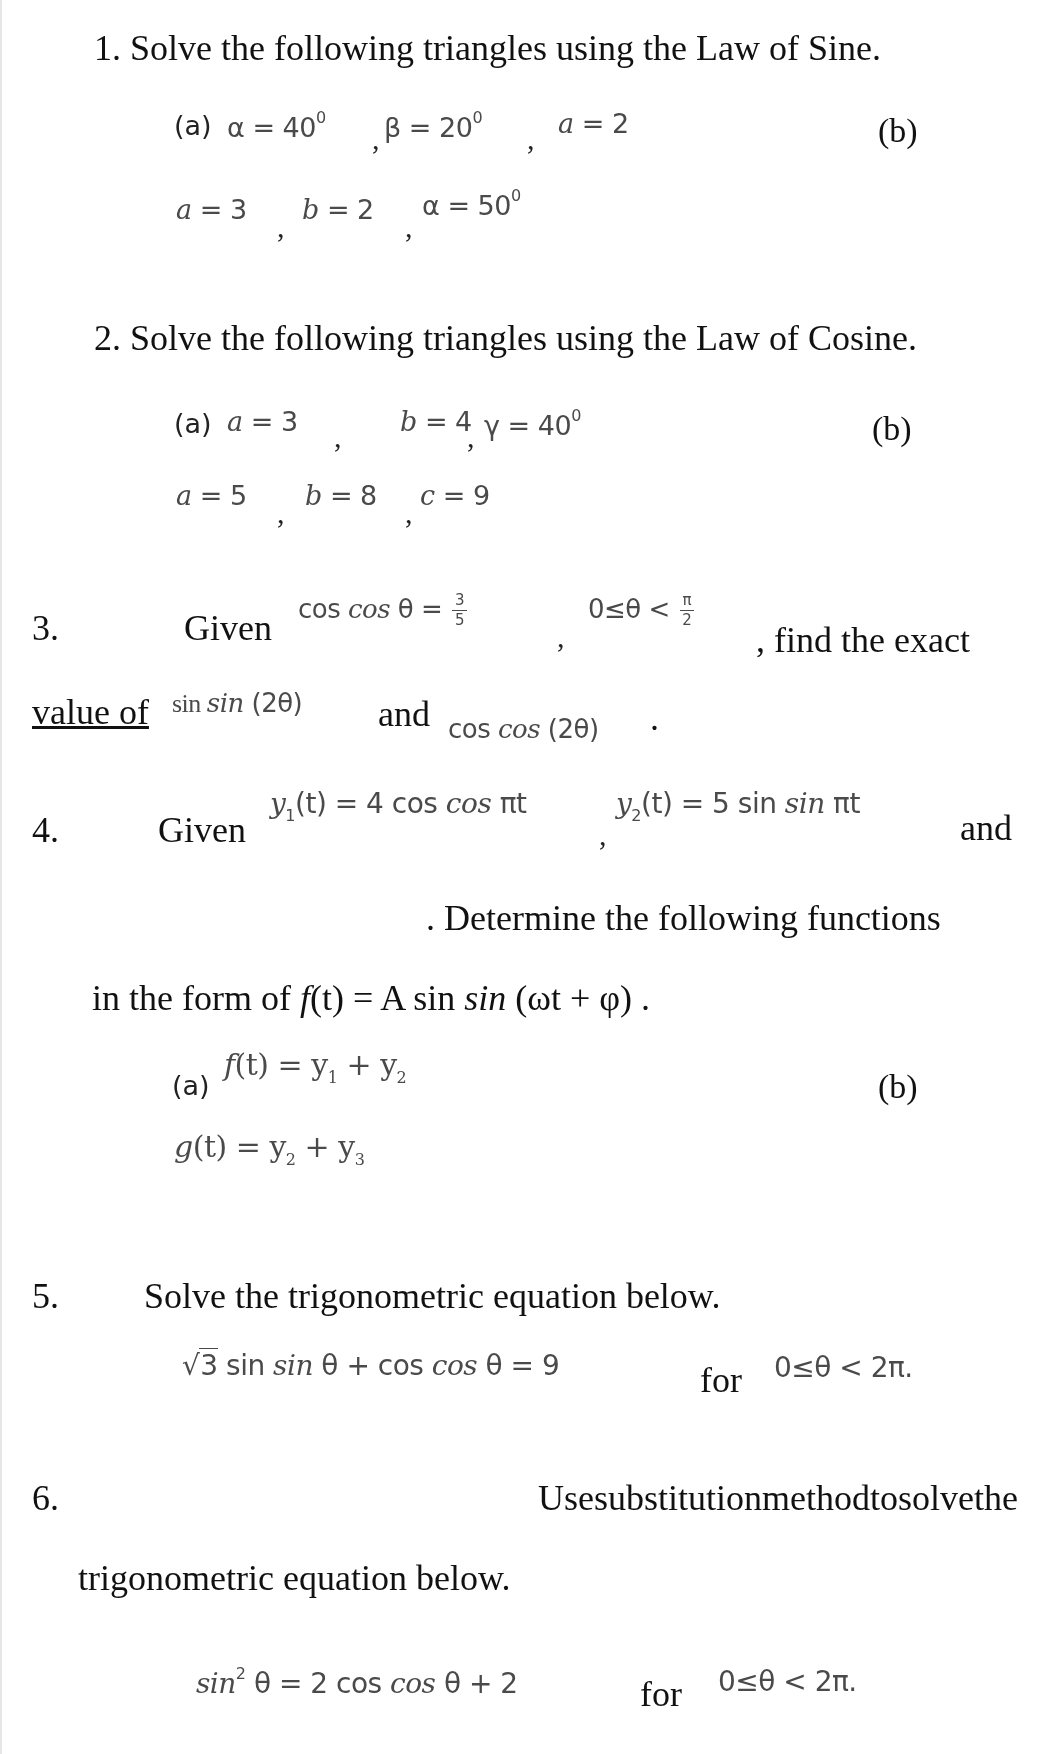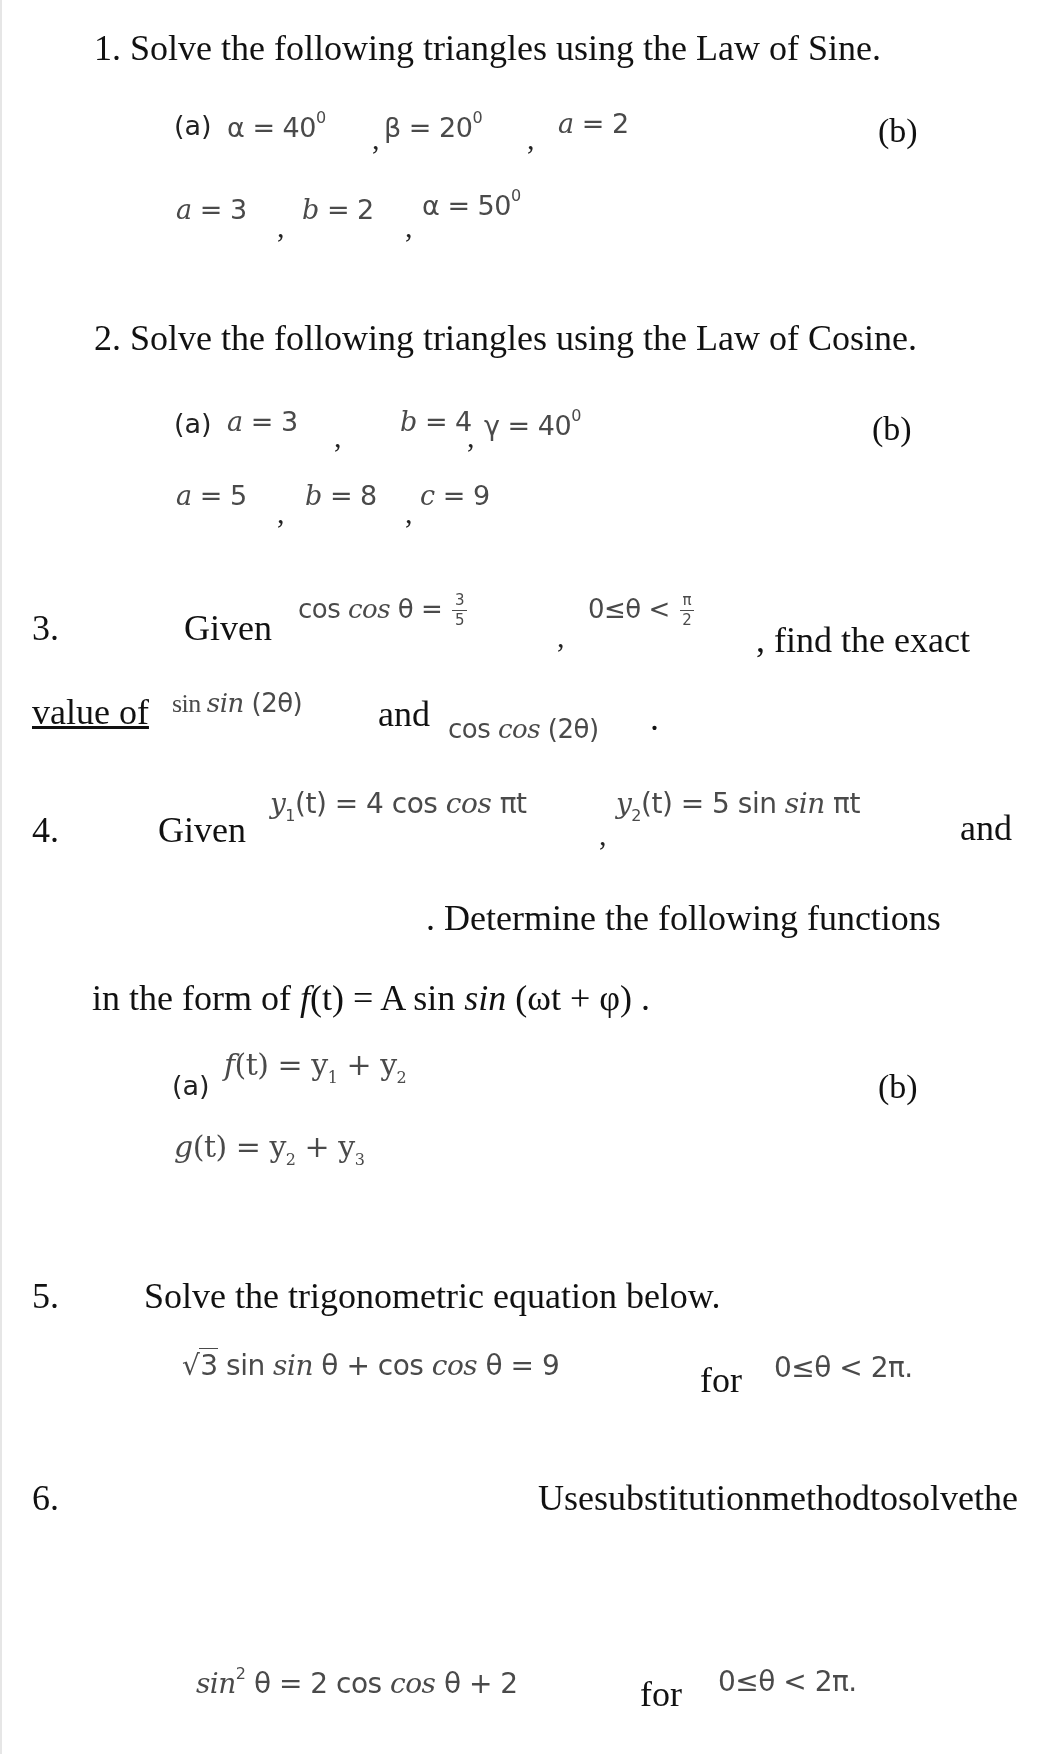--- a/index.html
+++ b/index.html
@@ -100,18 +100,19 @@
 
   <div class="prose" style="left:30px; top:1480px;">6.</div>
   <div class="prose justify" style="left:380px; top:1480px; width:636px;">
     <span>Use</span>
       <span>substitution</span>
       <span>method</span>
       <span>to</span>
       <span>solve</span>
       <span>the</span>
   </div>
+  <div class="prose" style="left:76px; top:1560px;">trigonometric equation below.</div>
 
   <div class="math" style="left:194px; top:1666px; font-size:28px;"><i>sin</i><span class="sup">2</span><span> θ = 2 cos </span><i>cos</i><span> θ  + 2</span></div>
   <div class="prose" style="left:638px; top:1676px;">for</div>
   <div class="math" style="left:716px; top:1668px; font-size:28px;">0≤θ &lt; 2π.</div>
 
 </div>
 
 </body></html>

